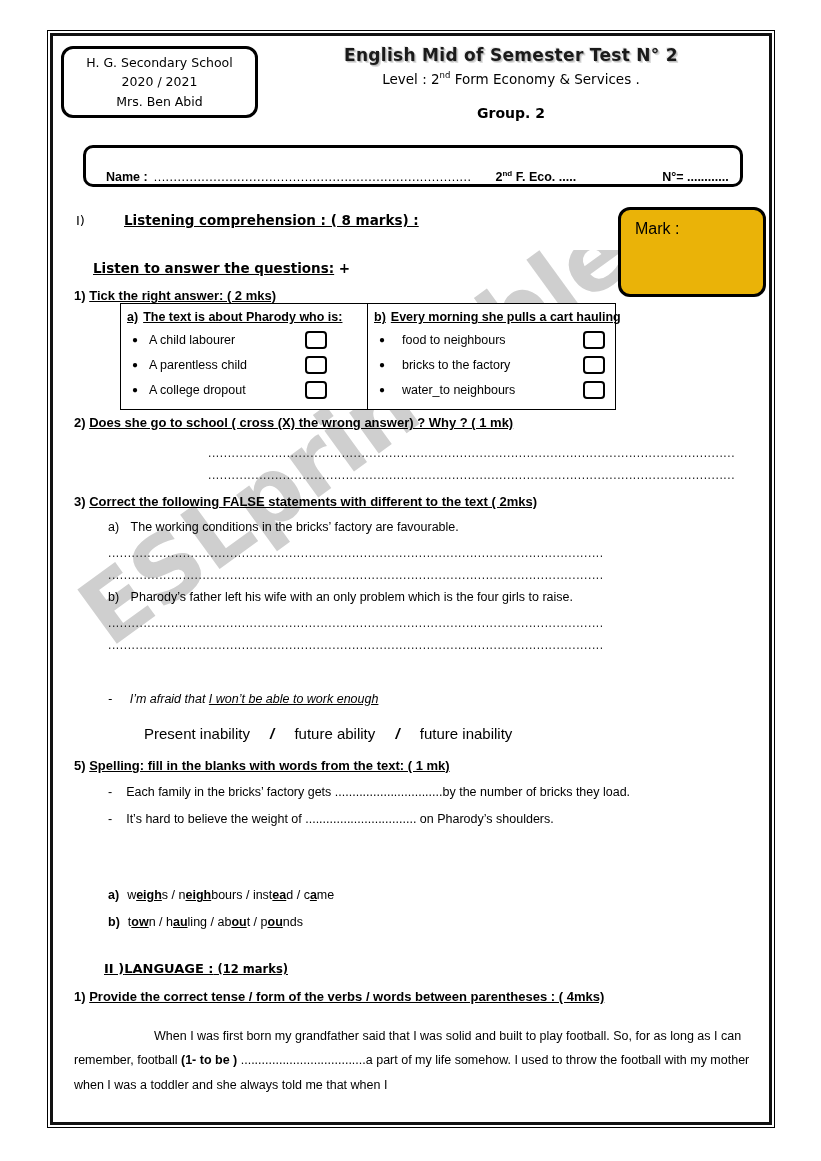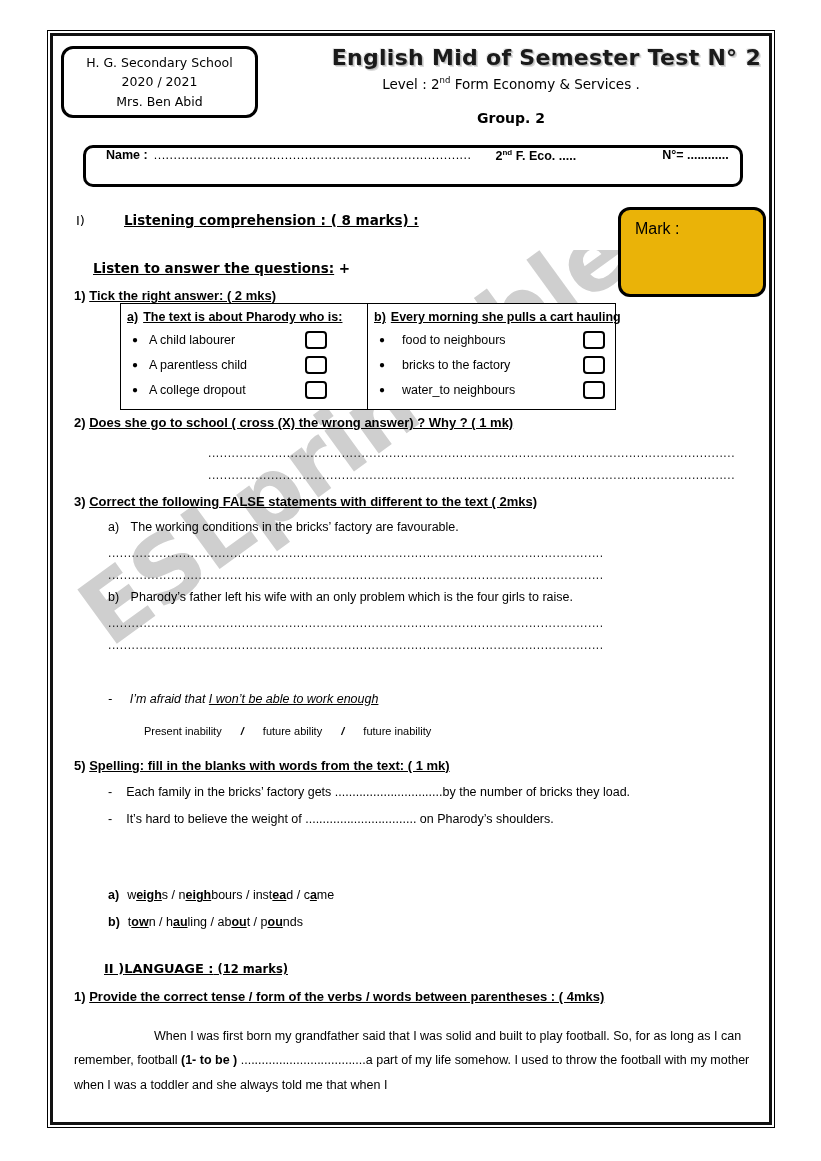--- a/index.html
+++ b/index.html
@@ -26,31 +26,31 @@
 
   
   .school-box{position:absolute;left:5px;top:7px;width:197px;height:72px;
       border:3px solid #000;border-radius:12px;box-sizing:border-box;
       display:flex;flex-direction:column;align-items:center;justify-content:center;
       font-family:"DejaVu Sans",sans-serif;font-size:12.5px;line-height:1.55;
       background:#fff;}
   .school-box div{white-space:nowrap;}
 
   .title-wrap{position:absolute;left:205px;top:6px;width:500px;text-align:center;}
-  .main-title{font-family:"DejaVu Sans",sans-serif;font-weight:bold;font-size:22px;
+  .main-title{font-family:"DejaVu Sans",sans-serif;font-weight:bold;font-size:17px;
       letter-spacing:.3px;color:#1a1a1a;
-      text-shadow:1px 1px 0 #bdbdbd, 2px 2px 0 #dcdcdc, -1px -1px 0 #e8e8e8;text-align:right;}
+      text-shadow:1px 1px 0 #bdbdbd, 2px 2px 0 #dcdcdc, -1px -1px 0 #e8e8e8;}
   .sub-title{font-family:"DejaVu Sans",sans-serif;font-size:13.5px;margin-top:5px;}
   .sub-title sup{font-size:8.5px;vertical-align:super;}
   .group-title{font-family:"DejaVu Sans",sans-serif;font-weight:bold;font-size:14px;margin-top:18px;}
 
   
   .name-bar{position:absolute;left:27px;top:106px;width:660px;height:42px;
       border:3px solid #000;border-radius:10px;box-sizing:border-box;
-      display:flex;align-items:flex-start;padding-left:20px;background:#fff;
+      display:flex;align-items:flex-end;padding-left:20px;background:#fff;
       font-size:12.5px;font-weight:bold;}
   .name-bar .dots{letter-spacing:.5px;font-weight:normal;}
   .name-bar sup{font-size:8px;vertical-align:super;}
   .nm1{margin-right:6px;}
   .nm2{margin-left:24px;}
   .nm3{margin-left:86px;}
 
   
   .mark-box{position:absolute;left:562px;top:168px;width:148px;height:90px;
       border:3px solid #000;border-radius:12px;box-sizing:border-box;
@@ -94,21 +94,21 @@
       font-size:13px;font-weight:bold;margin-right:12px;background:#fff;}
 
   .dline{position:absolute;font-size:12px;color:#222;letter-spacing:.6px;
       white-space:nowrap;overflow:hidden;}
 
   .plain{position:absolute;font-size:12.5px;}
   .ital{font-style:italic;}
   .ul{text-decoration:underline;}
   .bold{font-weight:bold;}
 
-  .choice-row{position:absolute;font-size:11px;}
+  .choice-row{position:absolute;font-size:15px;}
   .choice-row .sep{font-weight:bold;font-style:italic;margin:0 16px;}
 
   .para{position:absolute;left:18px;top:985px;width:676px;font-size:12.5px;
         line-height:1.95;text-align:left;}
   .para .indent{display:inline-block;width:80px;}
 </style>
 </head>
 <body>
 
 <div class="watermark">

